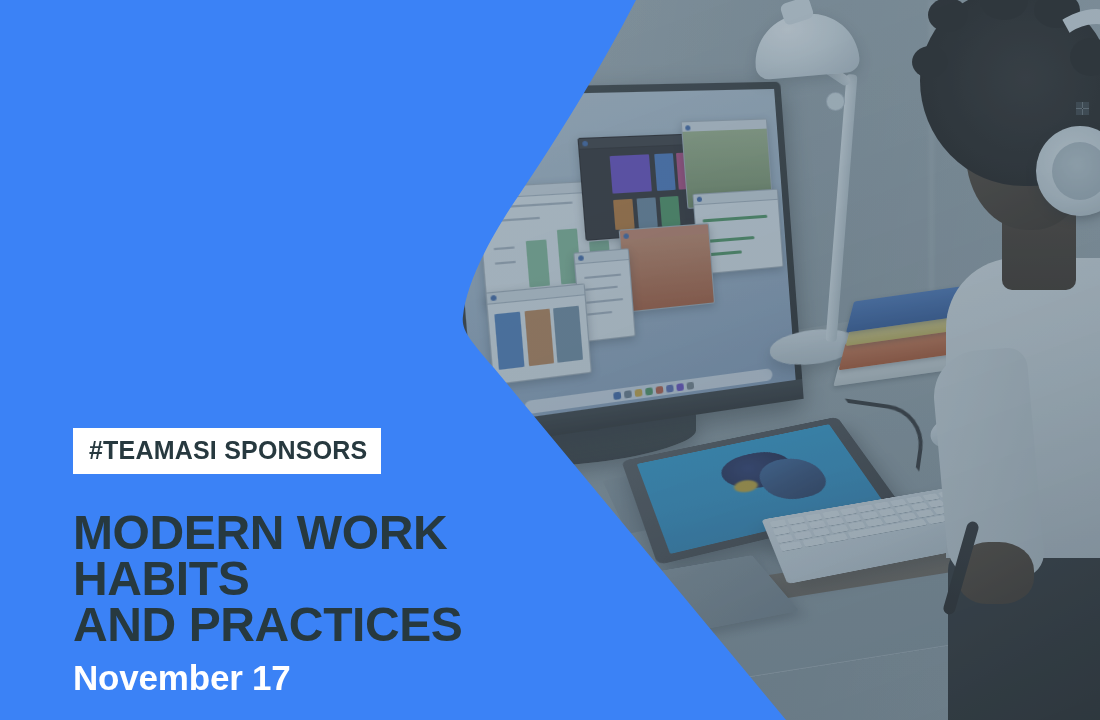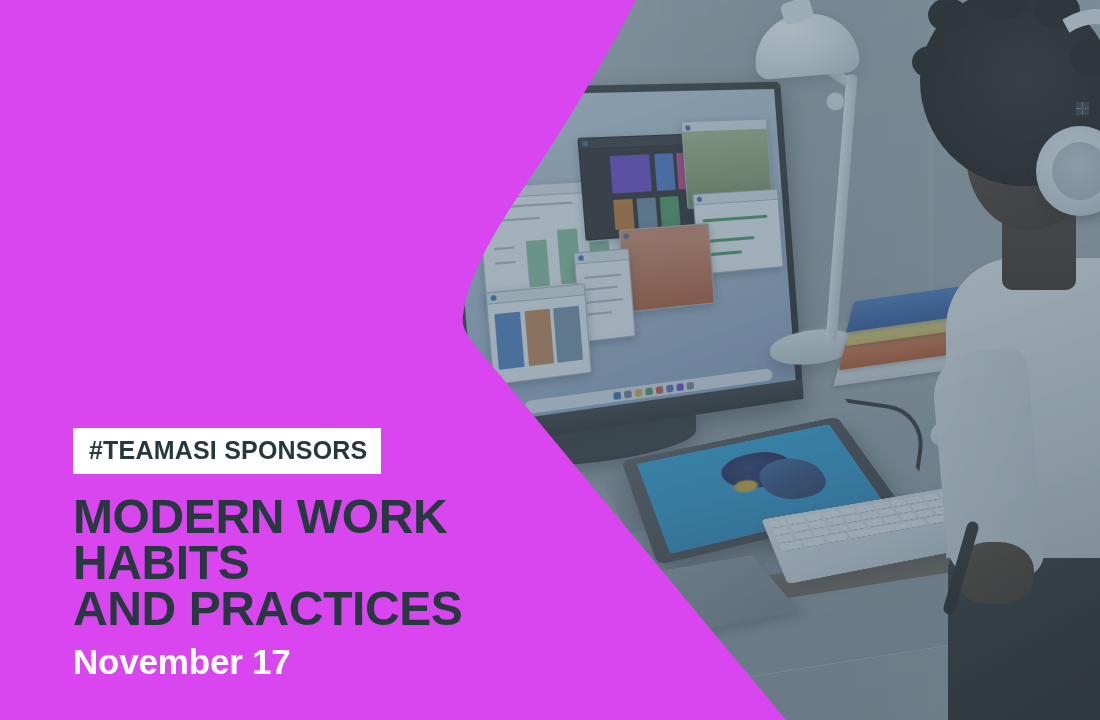--- a/index.html
+++ b/index.html
@@ -6,21 +6,21 @@
   html, body {
     margin: 0;
     padding: 0;
     background: #ffffff;
   }
   .banner {
     position: relative;
     width: 1100px;
     height: 720px;
     overflow: hidden;
-    background: #d946ef;
+    background: #3b82f6;
     font-family: "Liberation Sans", sans-serif;
     -webkit-font-smoothing: antialiased;
   }
 
   
   .photo-layer {
     position: absolute;
     inset: 0;
     
     clip-path: path("M 636 0 L 1100 0 L 1100 720 L 786 720 L 494 368 C 470 340 461 330 463 316 C 466 286 486 244 517 198 C 556 140 600 70 636 0 Z");
@@ -370,21 +370,21 @@
     line-height: 1;
     padding: 10px 14px 11px 16px;
     margin-bottom: 20px;
   }
   .headline {
     color: #27393F;
     font-size: 48px;
     font-weight: bold;
     line-height: 0.96;
     letter-spacing: -0.4px;
-    margin: 0 0 12px 0;
+    margin: 16px 0 12px 0;
     text-transform: uppercase;
     white-space: pre-line;
   }
   .date {
     color: #FFFFFF;
     font-size: 35px;
     font-weight: bold;
     letter-spacing: -0.2px;
     line-height: 1;
     margin: 0;

